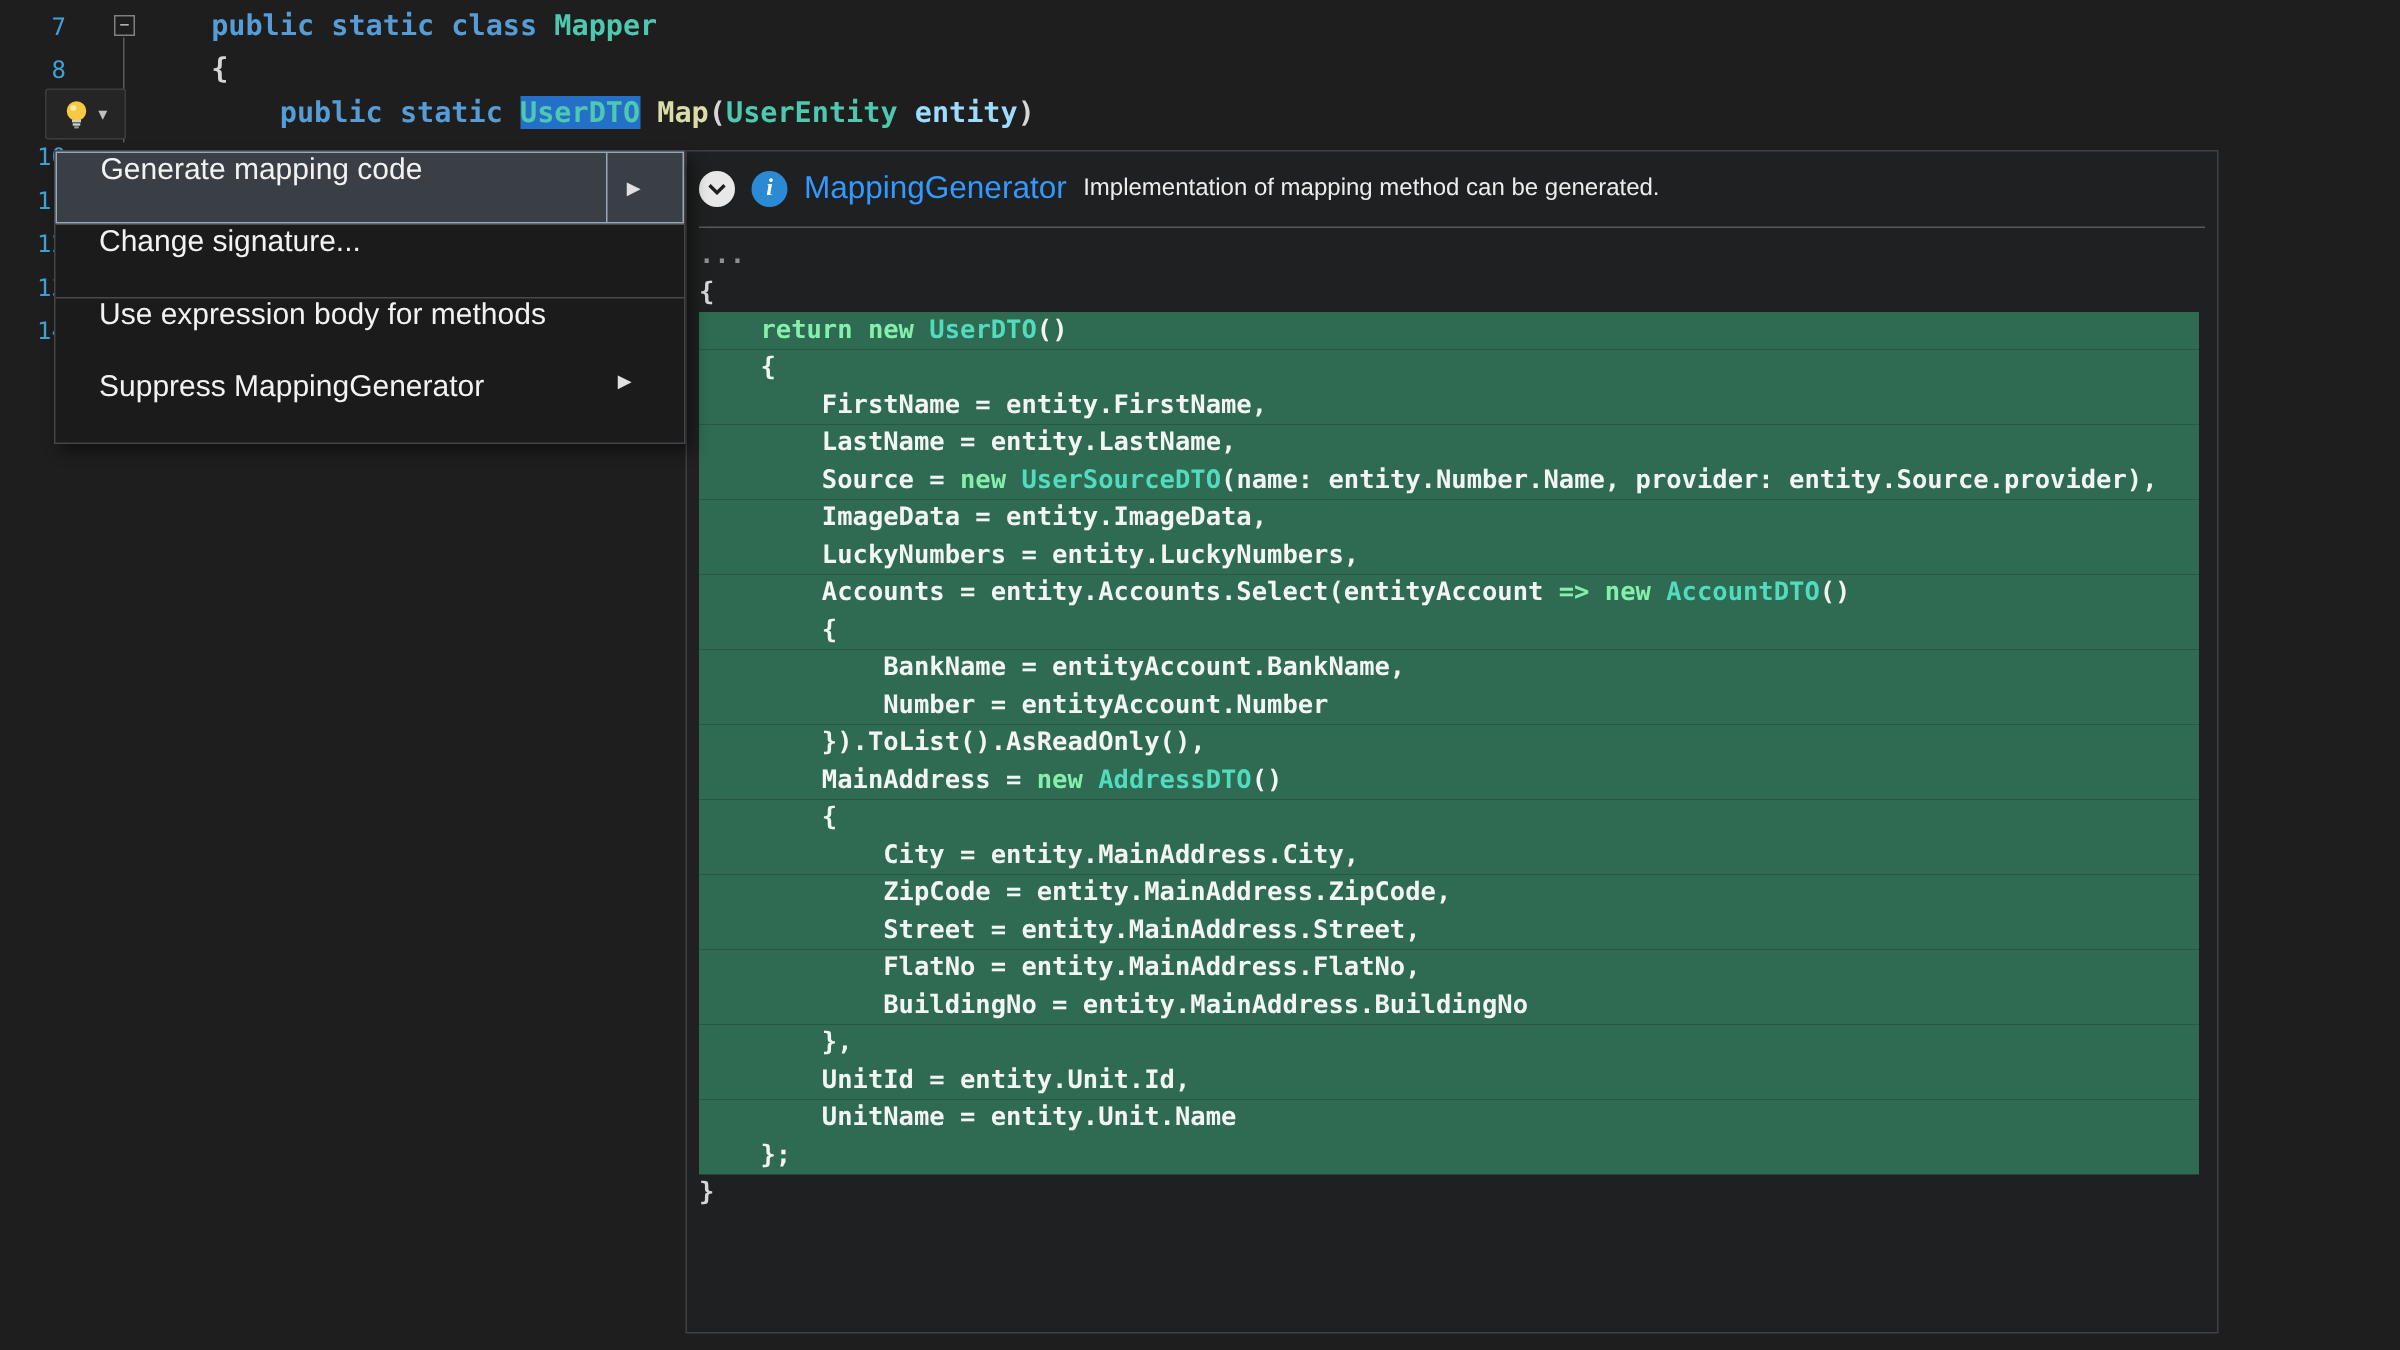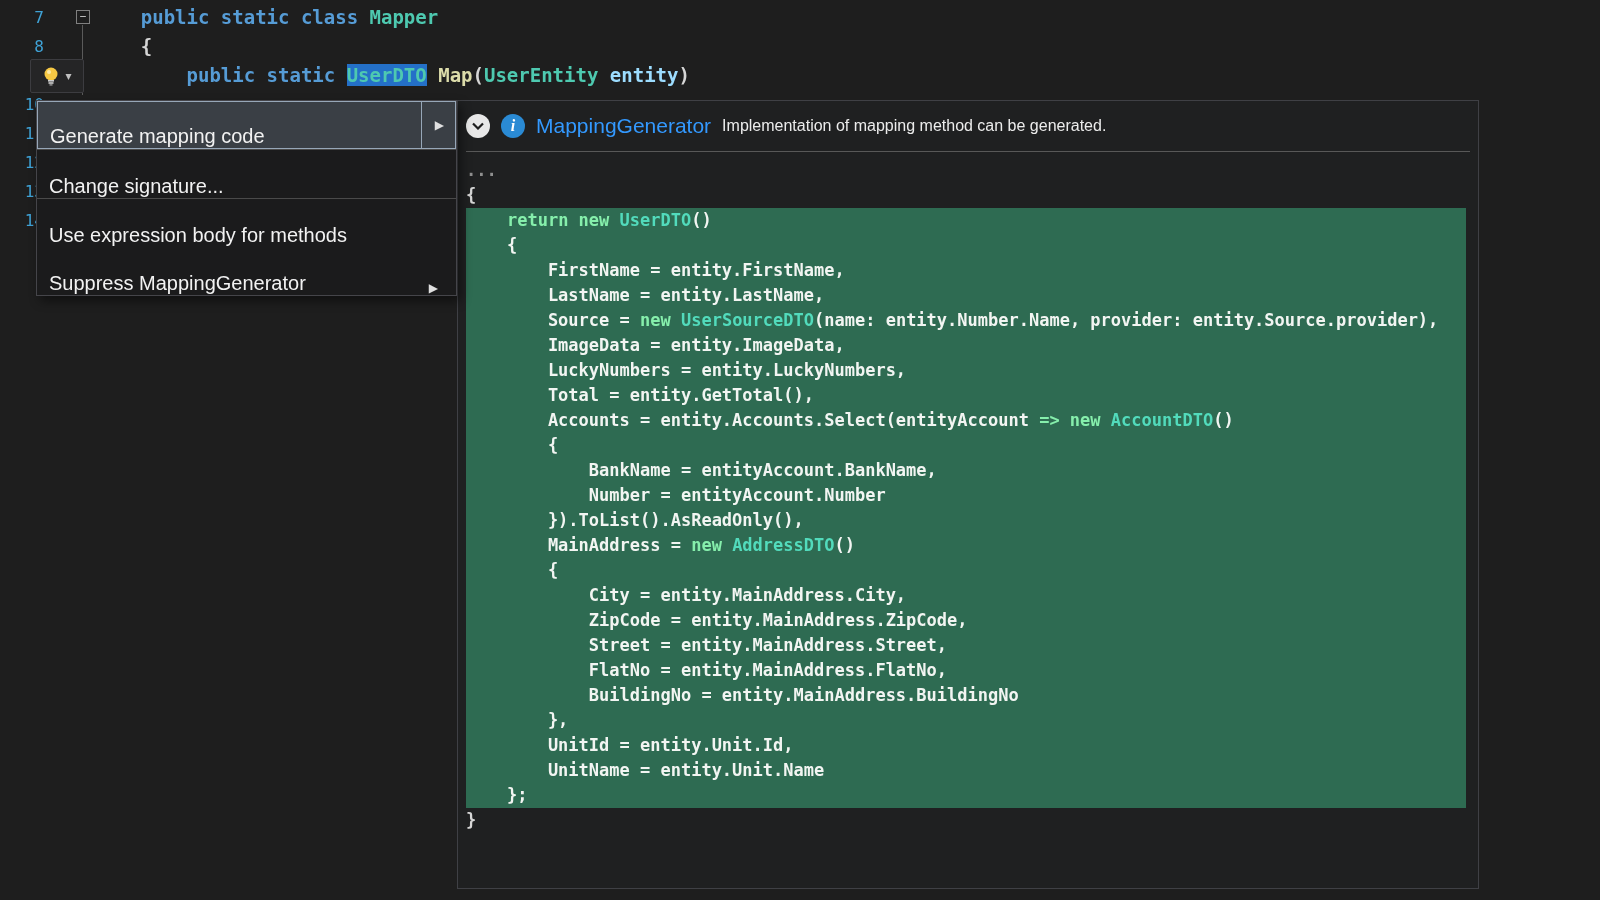--- a/index.html
+++ b/index.html
@@ -33,21 +33,21 @@
 
   .bulb{position:absolute;left:30px;top:59px;height:32px;width:52px;
     display:flex;align-items:center;justify-content:center;gap:5px;
     background:#252526;border:1px solid #3c3c40;border-radius:2px;cursor:pointer;}
   .bulb-chev{color:#c0c0c0;font-size:12px;line-height:1;}
 
   
   .menu{position:absolute;left:36px;top:100px;width:421px;z-index:6;
     background:var(--menu-bg,#1b1b1c);border:1px solid #45454a;
     box-shadow:4px 5px 10px rgba(0,0,0,.45);box-sizing:border-box;}
-  .menu-item{height:48px;display:flex;align-items:flex-end;padding:0 12px;
+  .menu-item{height:48px;display:flex;align-items:flex-start;padding:0 29px;
     color:#f2f2f2;font:400 20px "Liberation Sans",sans-serif;
     box-sizing:border-box;cursor:pointer;position:relative;}
   .menu-item.highlighted{background:#3a3f45;border:1px solid #97a7b8;}
   .menu-sep{height:1px;background:#4a4a4a;}
   .menu-arrow{margin-left:auto;color:#e0e0e0;font-size:12px;padding-right:6px;}
   .menu-arrow.boxed{border-left:1px solid #97a7b8;align-self:stretch;
     display:flex;align-items:center;padding:0 13px;margin-right:-14px;}
 
   
   .pane{position:absolute;left:457px;top:100px;width:1022px;height:789px;
@@ -162,21 +162,20 @@
   <div class="pv-code">
       <div class="pv-line bg-none"><span class="tok-gray">...</span></div>
       <div class="pv-line bg-none"><span class="tok-plain">{</span></div>
       <div class="pv-line bg-green"><span class="tok-plain">    </span><span class="tok-kw">return new </span><span class="tok-type">UserDTO</span><span class="tok-plain">()</span></div>
       <div class="pv-line bg-green"><span class="tok-plain">    {</span></div>
       <div class="pv-line bg-green"><span class="tok-plain">        FirstName = entity.FirstName,</span></div>
       <div class="pv-line bg-green"><span class="tok-plain">        LastName = entity.LastName,</span></div>
       <div class="pv-line bg-green"><span class="tok-plain">        Source = </span><span class="tok-kw">new </span><span class="tok-type">UserSourceDTO</span><span class="tok-plain">(name: entity.Number.Name, provider: entity.Source.provider),</span></div>
       <div class="pv-line bg-green"><span class="tok-plain">        ImageData = entity.ImageData,</span></div>
       <div class="pv-line bg-green"><span class="tok-plain">        LuckyNumbers = entity.LuckyNumbers,</span></div>
-      <div class="pv-line bg-green"><span class="tok-plain">        Total = entity.GetTotal(),</span></div>
       <div class="pv-line bg-green"><span class="tok-plain">        Accounts = entity.Accounts.Select(entityAccount </span><span class="tok-kw">=&gt; new </span><span class="tok-type">AccountDTO</span><span class="tok-plain">()</span></div>
       <div class="pv-line bg-green"><span class="tok-plain">        {</span></div>
       <div class="pv-line bg-green"><span class="tok-plain">            BankName = entityAccount.BankName,</span></div>
       <div class="pv-line bg-green"><span class="tok-plain">            Number = entityAccount.Number</span></div>
       <div class="pv-line bg-green"><span class="tok-plain">        }).ToList().AsReadOnly(),</span></div>
       <div class="pv-line bg-green"><span class="tok-plain">        MainAddress = </span><span class="tok-kw">new </span><span class="tok-type">AddressDTO</span><span class="tok-plain">()</span></div>
       <div class="pv-line bg-green"><span class="tok-plain">        {</span></div>
       <div class="pv-line bg-green"><span class="tok-plain">            City = entity.MainAddress.City,</span></div>
       <div class="pv-line bg-green"><span class="tok-plain">            ZipCode = entity.MainAddress.ZipCode,</span></div>
       <div class="pv-line bg-green"><span class="tok-plain">            Street = entity.MainAddress.Street,</span></div>

